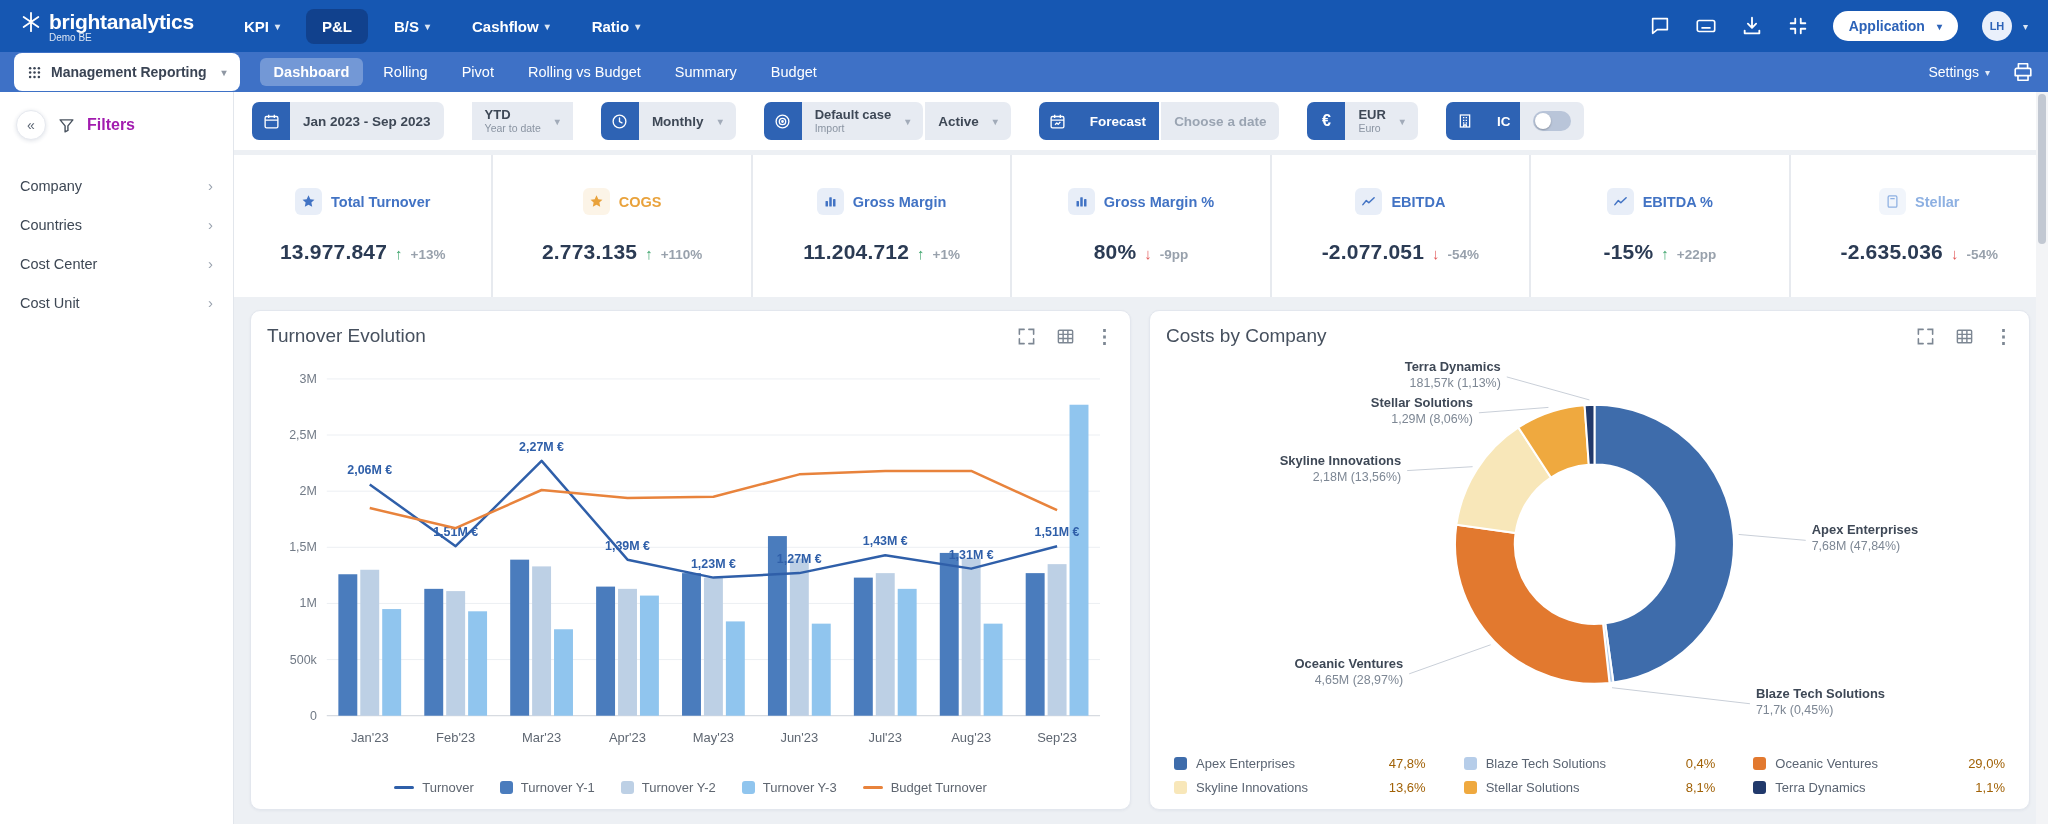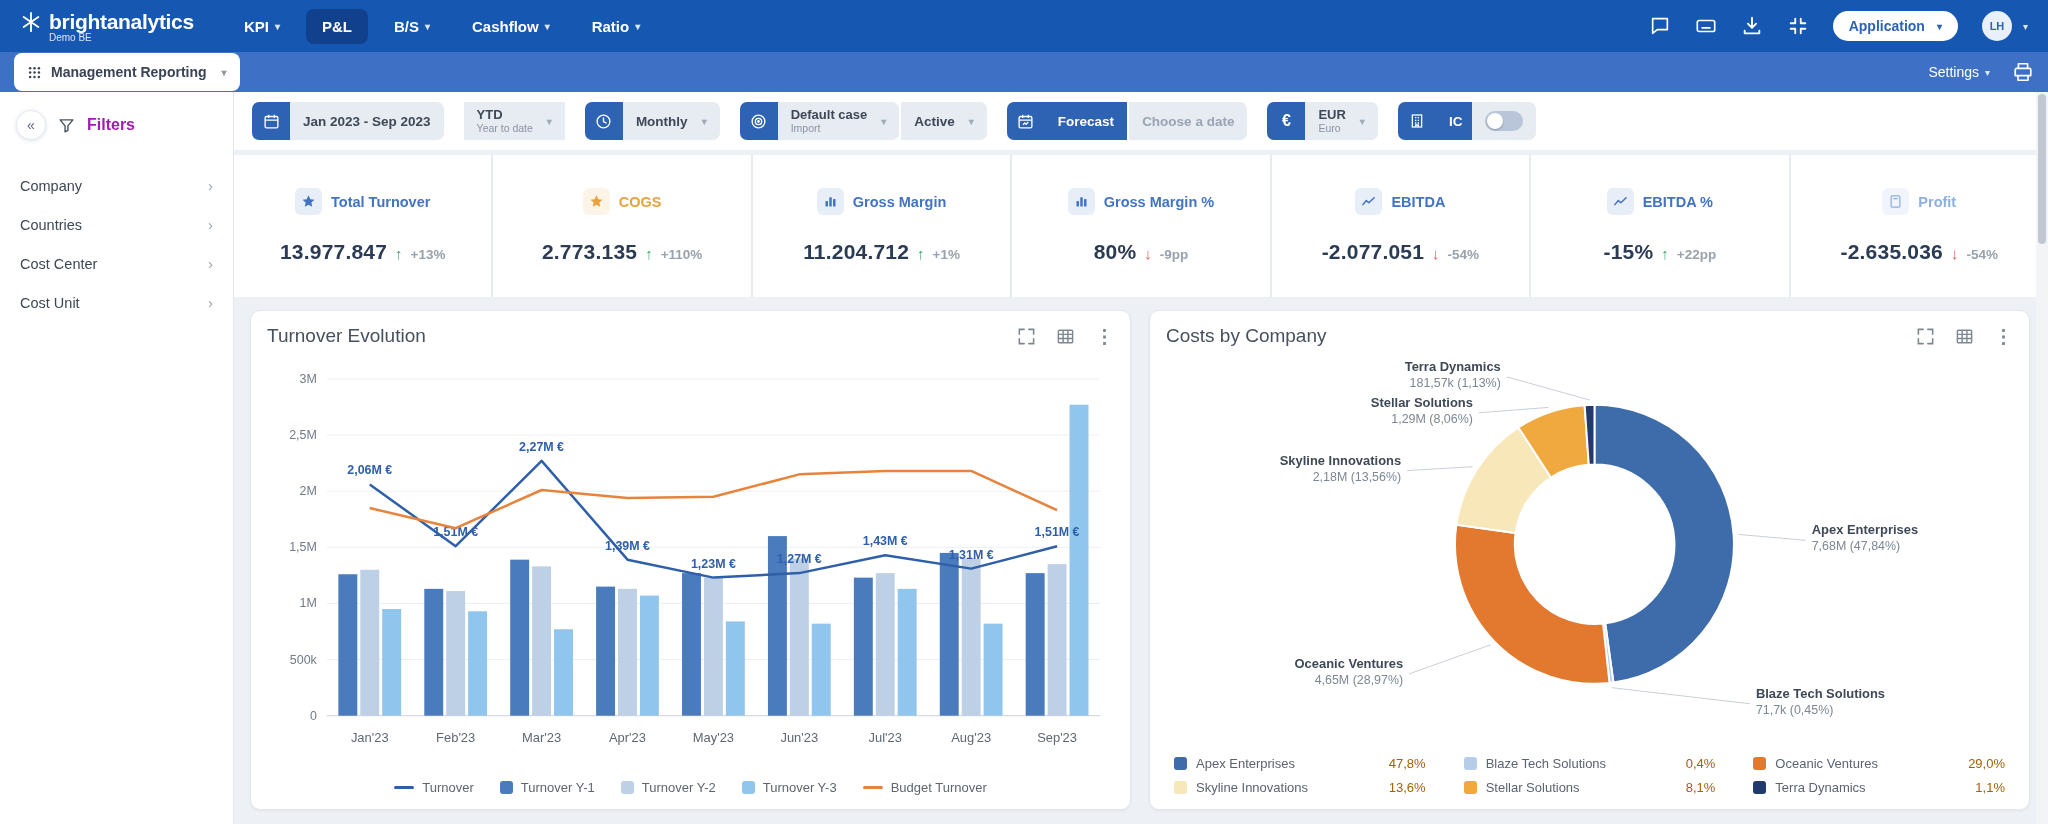--- a/index.html
+++ b/index.html
@@ -33,21 +33,21 @@
   
   .shell{display:flex;height:732px}
   aside{width:234px;background:#fff;border-right:1px solid #e2e6ec;padding:18px 16px;flex-shrink:0}
   .side-head{display:flex;align-items:center;gap:12px;margin-bottom:26px}
   .collapse-btn{width:30px;height:30px;border-radius:50%;background:#fff;border:1px solid #e6e9ef;box-shadow:0 1px 4px rgba(30,50,90,.14);color:#5b6573;font-size:14px;display:flex;align-items:center;justify-content:center;cursor:pointer}
   .side-title{font-size:16px;font-weight:700;color:#a21caf}
   .side-item{display:flex;align-items:center;justify-content:space-between;padding:11px 4px;font-size:14.5px;color:#3d4754;cursor:pointer}
   .side-item .chev{color:#9aa3af;font-size:15px}
   .main{flex:1;display:flex;flex-direction:column;gap:5px;min-width:0}
   
-  .filter-strip{background:#fff;padding:22px 18px;display:flex;align-items:center;gap:20px;height:58px;flex-shrink:0}
+  .filter-strip{background:#fff;padding:22px 18px;display:flex;align-items:center;gap:28px;height:58px;flex-shrink:0}
   .pill-group{display:flex;align-items:stretch;height:38px}
   .pill-icon{width:38px;background:#2e63b4;border-radius:7px 0 0 7px;display:flex;align-items:center;justify-content:center;color:#fff;flex-shrink:0}
   .pill-body{background:#e7ebf2;border-radius:0 7px 7px 0;display:flex;align-items:center;padding:0 13px;color:#3e4856;font-size:13.5px;font-weight:600;gap:8px;cursor:pointer}
   .pill-solo{border-radius:0}
   .pill-dark{background:#2e63b4;color:#fff;border-radius:0}
   .pill-last{border-radius:0 7px 7px 0}
   .two-line{display:flex;flex-direction:column;line-height:1.15;justify-content:center}
   .two-line .l1{font-size:13px;font-weight:700}
   .two-line .l2{font-size:10.5px;color:#8a94a2;font-weight:400}
   .pill-body .caret{color:#97a1b0}
@@ -155,20 +155,28 @@
         <circle cx="5" cy="12" r="2"></circle>
         <circle cx="12" cy="12" r="2"></circle>
         <circle cx="19" cy="12" r="2"></circle>
         <circle cx="5" cy="19" r="2"></circle>
         <circle cx="12" cy="19" r="2"></circle>
         <circle cx="19" cy="19" r="2"></circle>
       </svg>
     <span>Management Reporting</span>
     <span class="caret">▾</span>
   </div>
+  <div class="tabs">
+    <div class="tab active">Dashboard</div>
+    <div class="tab">Rolling</div>
+    <div class="tab">Pivot</div>
+    <div class="tab">Rolling vs Budget</div>
+    <div class="tab">Summary</div>
+    <div class="tab">Budget</div>
+  </div>
   <div class="sub-right">
     <div class="settings">
         <span>Settings</span>
         <span class="caret">▾</span>
       </div>
     <svg class="tool-icon" viewBox="0 0 24 24" fill="none" stroke="#fff" stroke-width="1.8" stroke-linejoin="round">
         <path d="M7 8V3h10v5M5 8h14a1.5 1.5 0 0 1 1.5 1.5V16H17.5v5h-11v-5H3.5V9.5A1.5 1.5 0 0 1 5 8zM6.5 16h11"></path>
       </svg>
   </div>
 </div>
@@ -403,21 +411,21 @@
           </div>
       </div>
       <div class="kpi-card">
         <div class="kpi-top">
           <span class="kpi-badge" style="color: rgb(141, 176, 226); background: rgba(141, 176, 226, 0.12);">
               <svg width="15" height="15" viewBox="0 0 24 24" fill="none" stroke="currentColor" stroke-width="2">
                 <rect x="5" y="3" width="14" height="18" rx="2"></rect>
                 <path d="M8.5 7.5h7M8.5 12h.01M12 12h.01M15.5 12h.01M8.5 16h.01M12 16h.01M15.5 16h.01"></path>
               </svg>
             </span>
-          <span class="kpi-label" style="color: rgb(141, 176, 226);">Profit</span>
+          <span class="kpi-label" style="color: rgb(141, 176, 226);">Stellar</span>
         </div>
         <div class="kpi-vrow">
             <span class="kpi-value">-2.635.036</span>
             <span class="kpi-arrow down">↓</span>
             <span class="kpi-delta">-54%</span>
           </div>
       </div>
     </div>
 
     <div class="charts-row">

